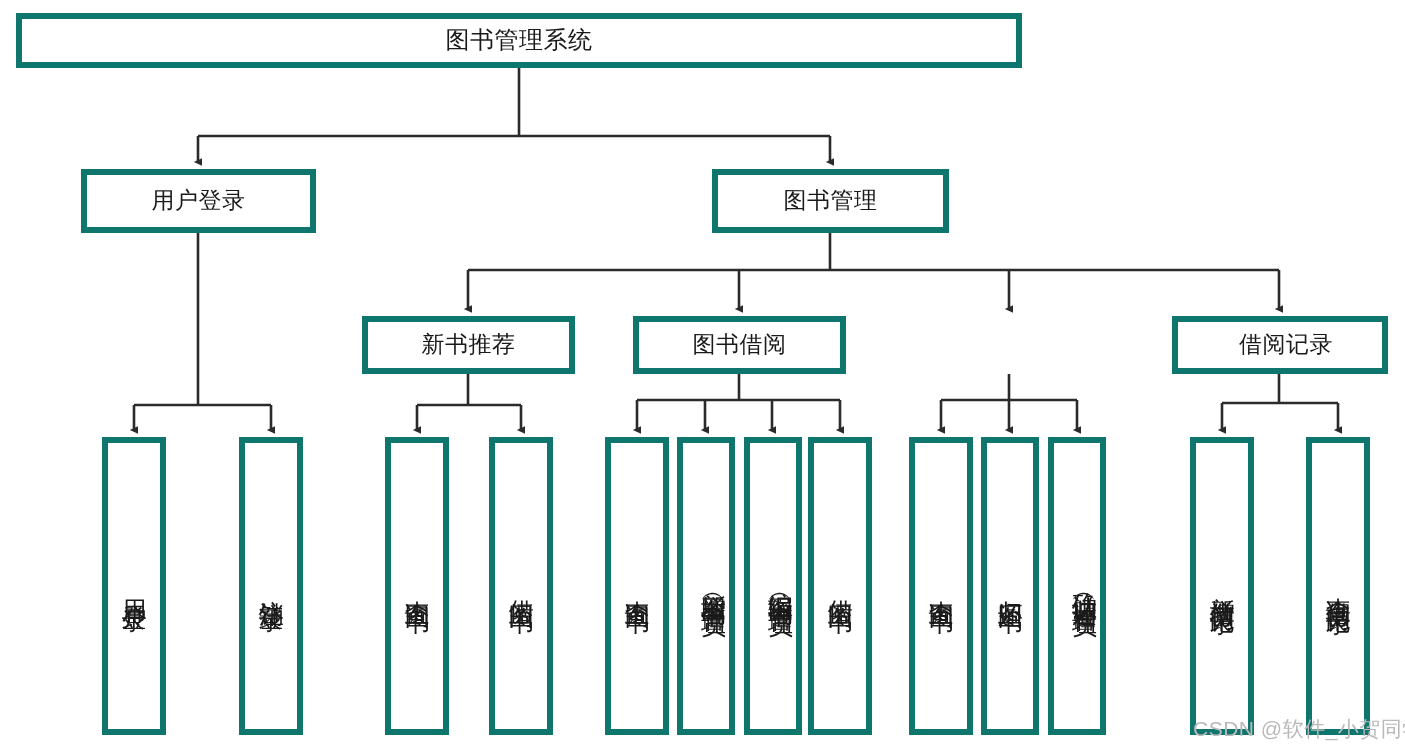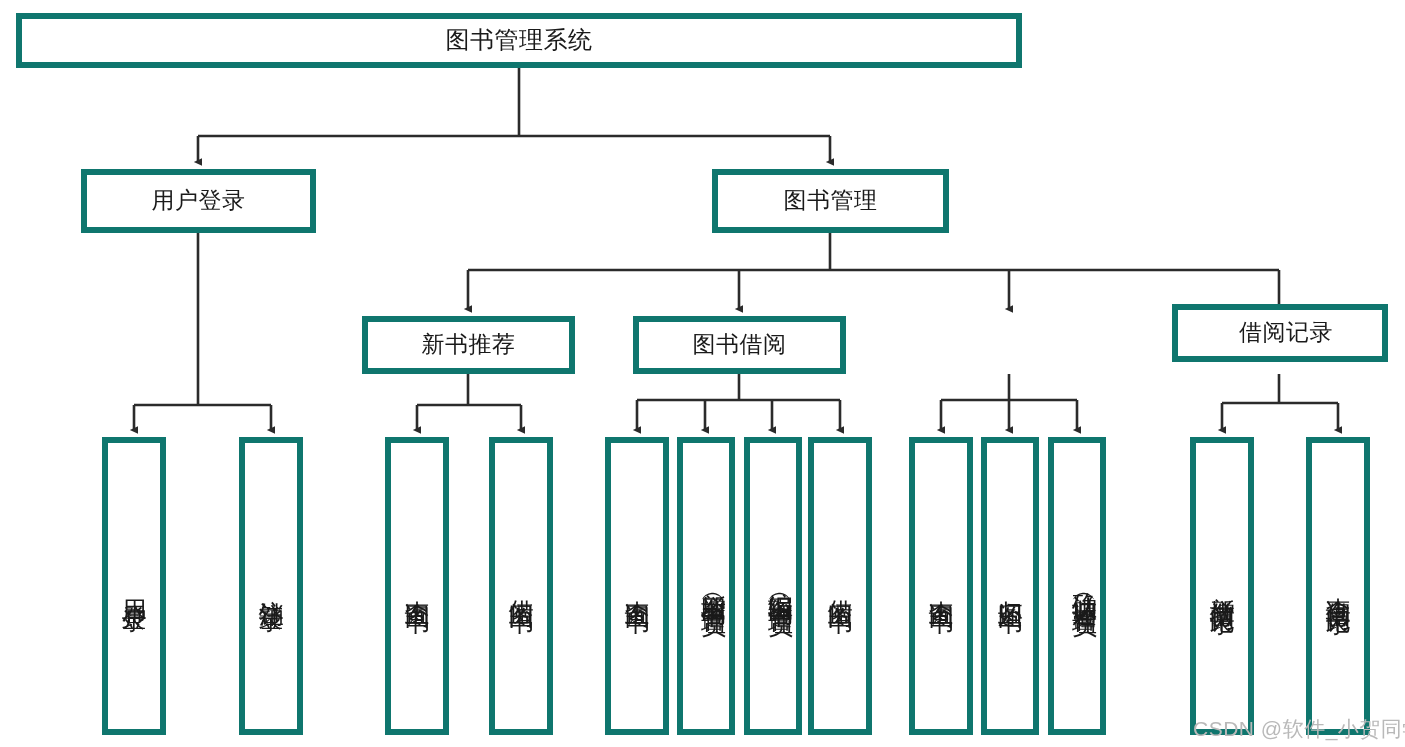--- a/index.html
+++ b/index.html
@@ -128,21 +128,21 @@
     </g>
   </svg>
 
   <div class="node h root" style="left:16px; top:13px; width:1006px; height:55px;">图书管理系统</div>
 
   <div class="node h" style="left:81px; top:169px; width:235px; height:64px;">用户登录</div>
   <div class="node h" style="left:712px; top:169px; width:237px; height:64px;">图书管理</div>
 
   <div class="node h" style="left:362px; top:316px; width:213px; height:58px;">新书推荐</div>
   <div class="node h" style="left:633px; top:316px; width:213px; height:58px;">图书借阅</div>
-  <div class="node h" style="left:1172px; top:304px; width:216px; height:58px;padding-left:12px;">借阅记录</div>
+  <div class="node h" style="left:1172px; top:316px; width:216px; height:58px;padding-left:12px;">借阅记录</div>
 
   <div class="node v" style="left:102px; top:437px; width:64px; height:298px;">用户登录</div>
   <div class="node v" style="left:239px; top:437px; width:64px; height:298px;">注销登录</div>
 
   <div class="node v" style="left:385px; top:437px; width:64px; height:298px;">查询图书</div>
   <div class="node v" style="left:489px; top:437px; width:64px; height:298px;">借阅图书</div>
 
   <div class="node v" style="left:605px; top:437px; width:64px; height:298px;">查询图书</div>
   <div class="node v top" style="left:677px; top:437px; width:58px; height:298px;">新增图书（管理员）</div>
   <div class="node v top" style="left:744px; top:437px; width:58px; height:298px;">编辑图书（管理员）</div>

